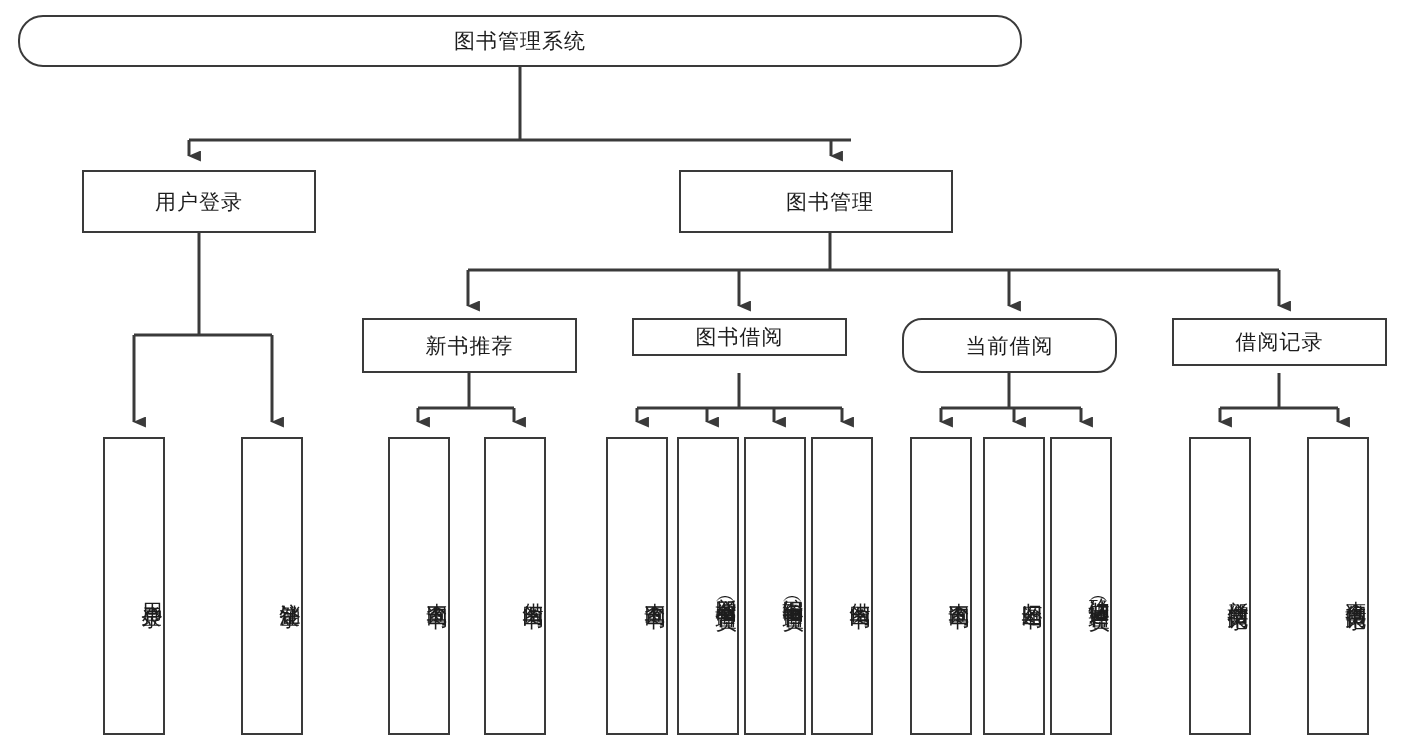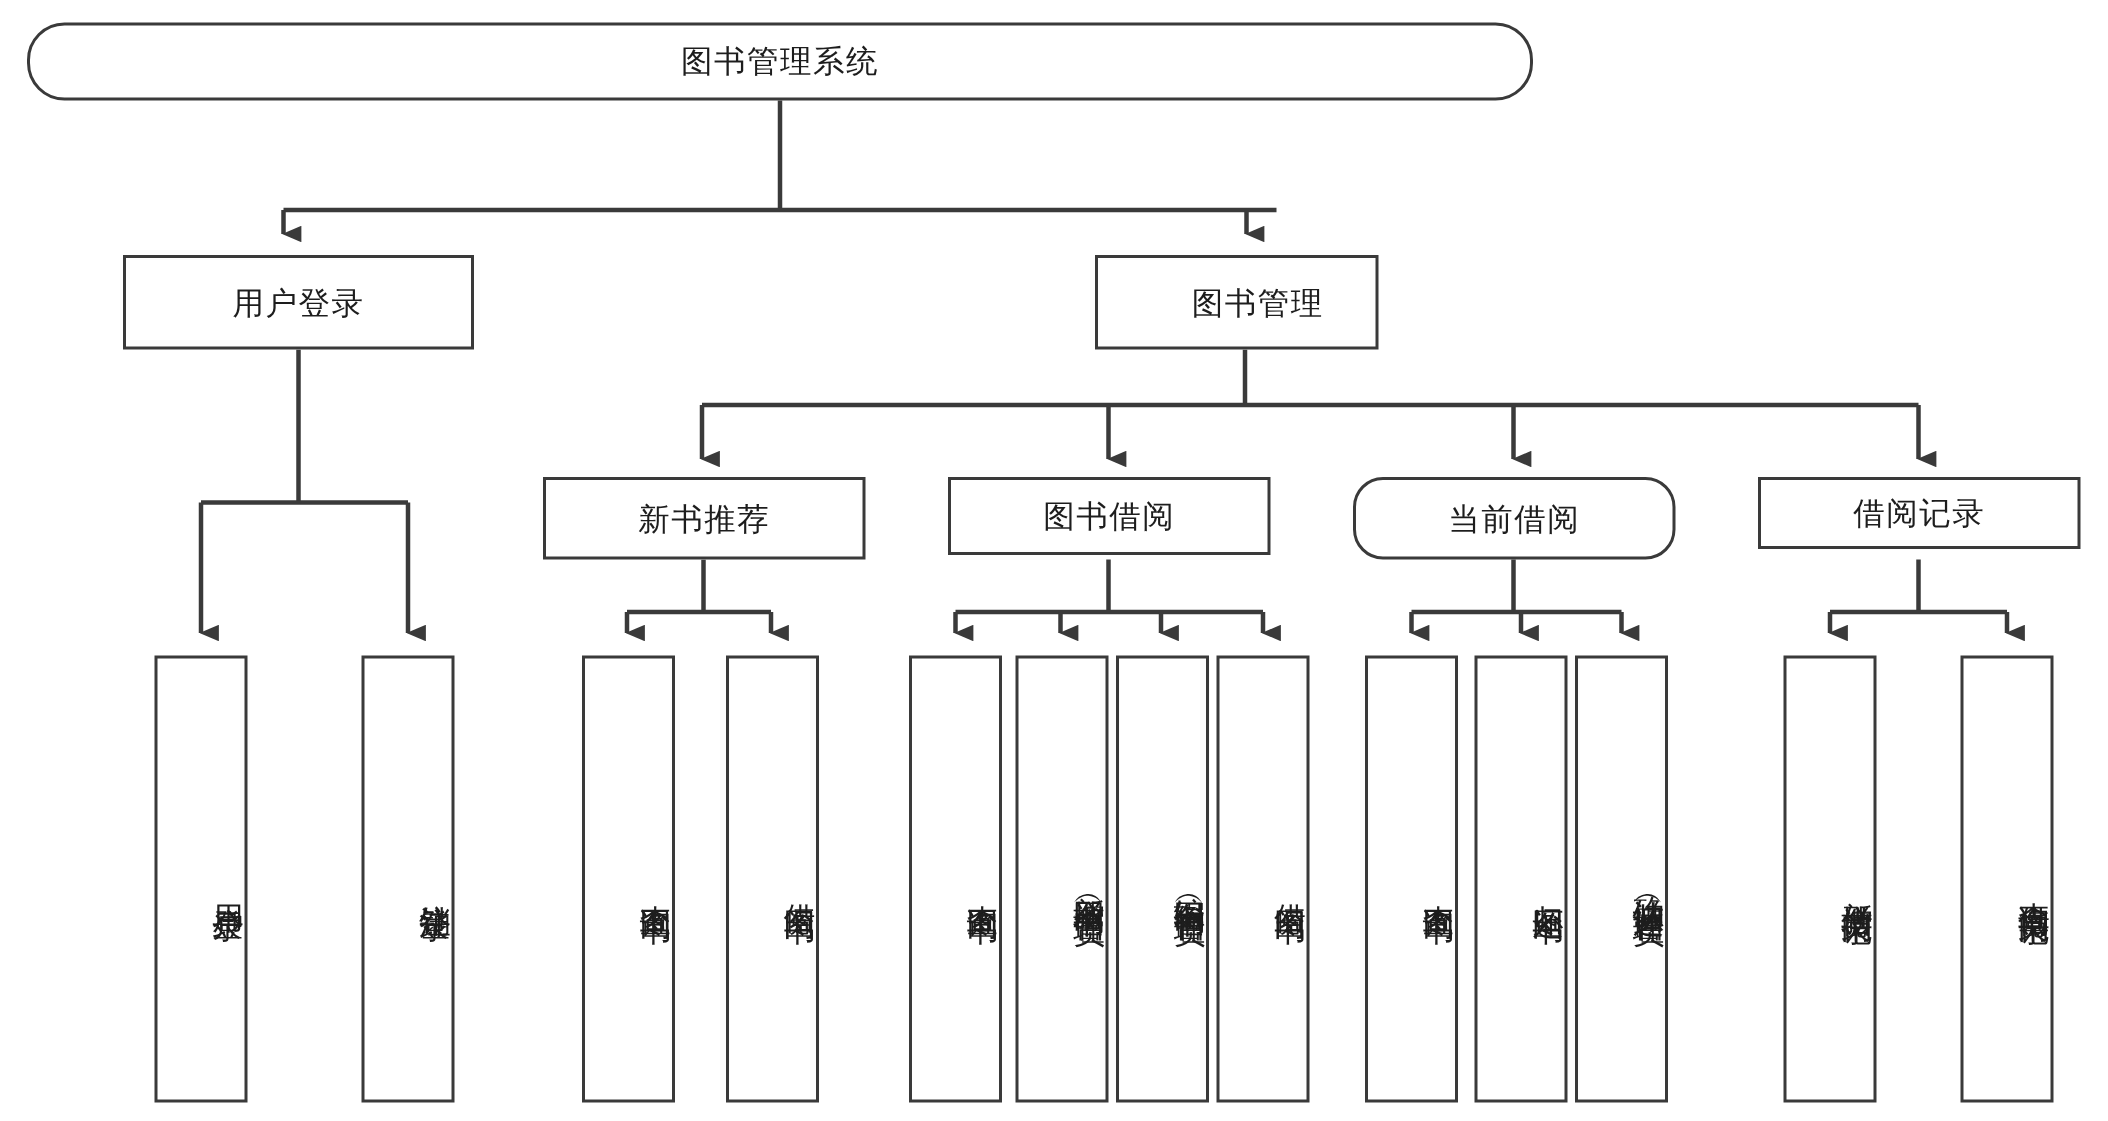--- a/index.html
+++ b/index.html
@@ -145,25 +145,25 @@
       <path d="M 1081 416 L 1081 422"></path>
       <path d="M 1220 416 L 1220 422"></path>
       <path d="M 1338 416 L 1338 422"></path>
     </g>
   </svg>
 
   <div class="node horiz" id="root-node">图书管理系统</div>
 
   <div id="level2-layer">
       <div class="node horiz" style="left: 82px; top: 170px; width: 234px; height: 63px;">用户登录</div>
-      <div class="node horiz" style="left: 730px; top: 170px; width: 189px; height: 63px; padding-left: 28px;">图书管理</div>
+      <div class="node horiz" style="left: 679px; top: 170px; width: 274px; height: 63px; padding-left: 28px;">图书管理</div>
     </div>
   <div id="level3-layer">
       <div class="node horiz" style="left: 362px; top: 318px; width: 215px; height: 55px;">新书推荐</div>
-      <div class="node horiz" style="left: 632px; top: 318px; width: 215px; height: 52px;">图书借阅</div>
+      <div class="node horiz" style="left: 632px; top: 318px; width: 215px; height: 38px;">图书借阅</div>
       <div class="node horiz" style="left: 902px; top: 318px; width: 215px; height: 55px; border-radius: 20px;">当前借阅</div>
       <div class="node horiz" style="left: 1172px; top: 318px; width: 215px; height: 48px;">借阅记录</div>
     </div>
   <div id="leaf-layer">
       <div class="node vert" style="left: 103px; top: 437px; width: 62px; height: 298px;">
         <span class="vlabel">用户登录</span>
       </div>
       <div class="node vert" style="left: 241px; top: 437px; width: 62px; height: 298px;">
         <span class="vlabel">注销登录</span>
       </div>

